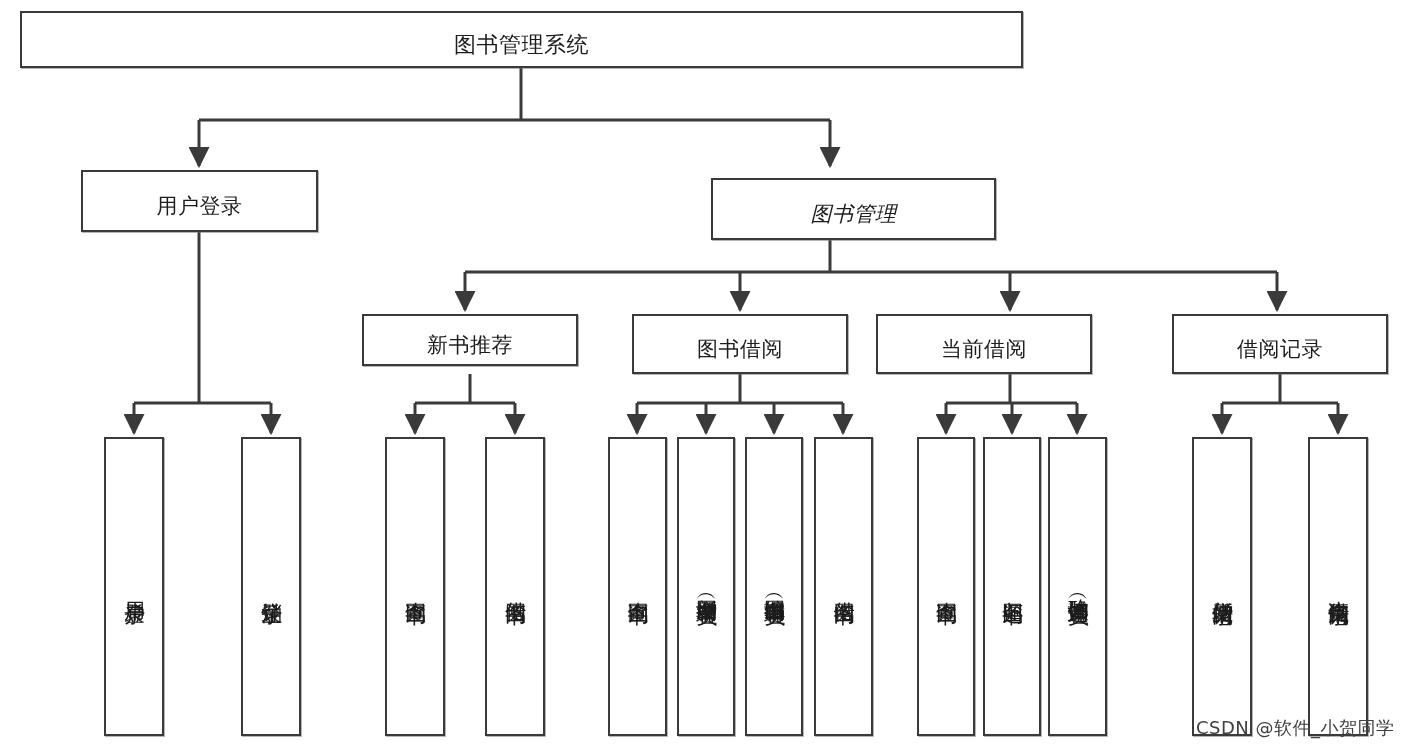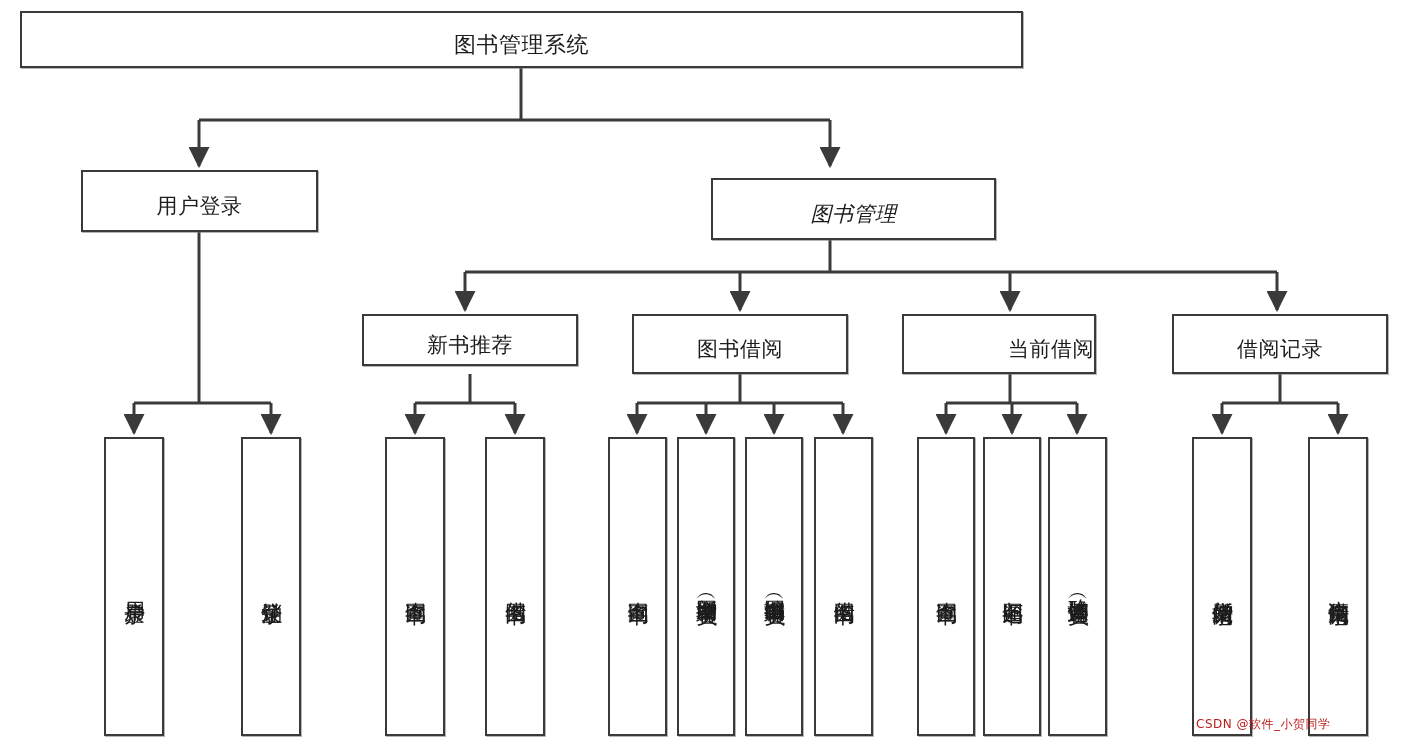--- a/index.html
+++ b/index.html
@@ -58,22 +58,22 @@
   .node.v .label {
     writing-mode: vertical-rl;
     text-orientation: upright;
     font-size: 21px;
     line-height: 1.3;
     letter-spacing: 1px;
     max-height: 276px;
   }
   .watermark {
     position: absolute;
-    font-size: 12px;
-    color: #b91c1c;
+    font-size: 18px;
+    color: #404040;
     white-space: nowrap;
     user-select: none;
     letter-spacing: 0.5px;
   }
 </style>
 </head>
 <body>
 
 <div id="canvas">
 
@@ -137,21 +137,21 @@
   <div class="node h" style="left:711px; top:178px; width:285px; height:62px;font-style:italic;">
     <span class="label">图书管理</span>
   </div>
 
   <div class="node h" style="left:362px; top:314px; width:216px; height:52px;">
     <span class="label">新书推荐</span>
   </div>
   <div class="node h" style="left:632px; top:314px; width:216px; height:60px;">
     <span class="label">图书借阅</span>
   </div>
-  <div class="node h" style="left:902px; top:314px; width:194px; height:60px;justify-content:flex-end;">
+  <div class="node h" style="left:876px; top:314px; width:216px; height:60px;">
     <span class="label">当前借阅</span>
   </div>
   <div class="node h" style="left:1172px; top:314px; width:216px; height:60px;align-items:center;">
     <span class="label">借阅记录</span>
   </div>
 
   <div class="node v" style="left:104px; top:437px; width:60px; height:299px;">
     <span class="label">用户登录</span>
   </div>
   <div class="node v" style="left:241px; top:437px; width:60px; height:299px;">

